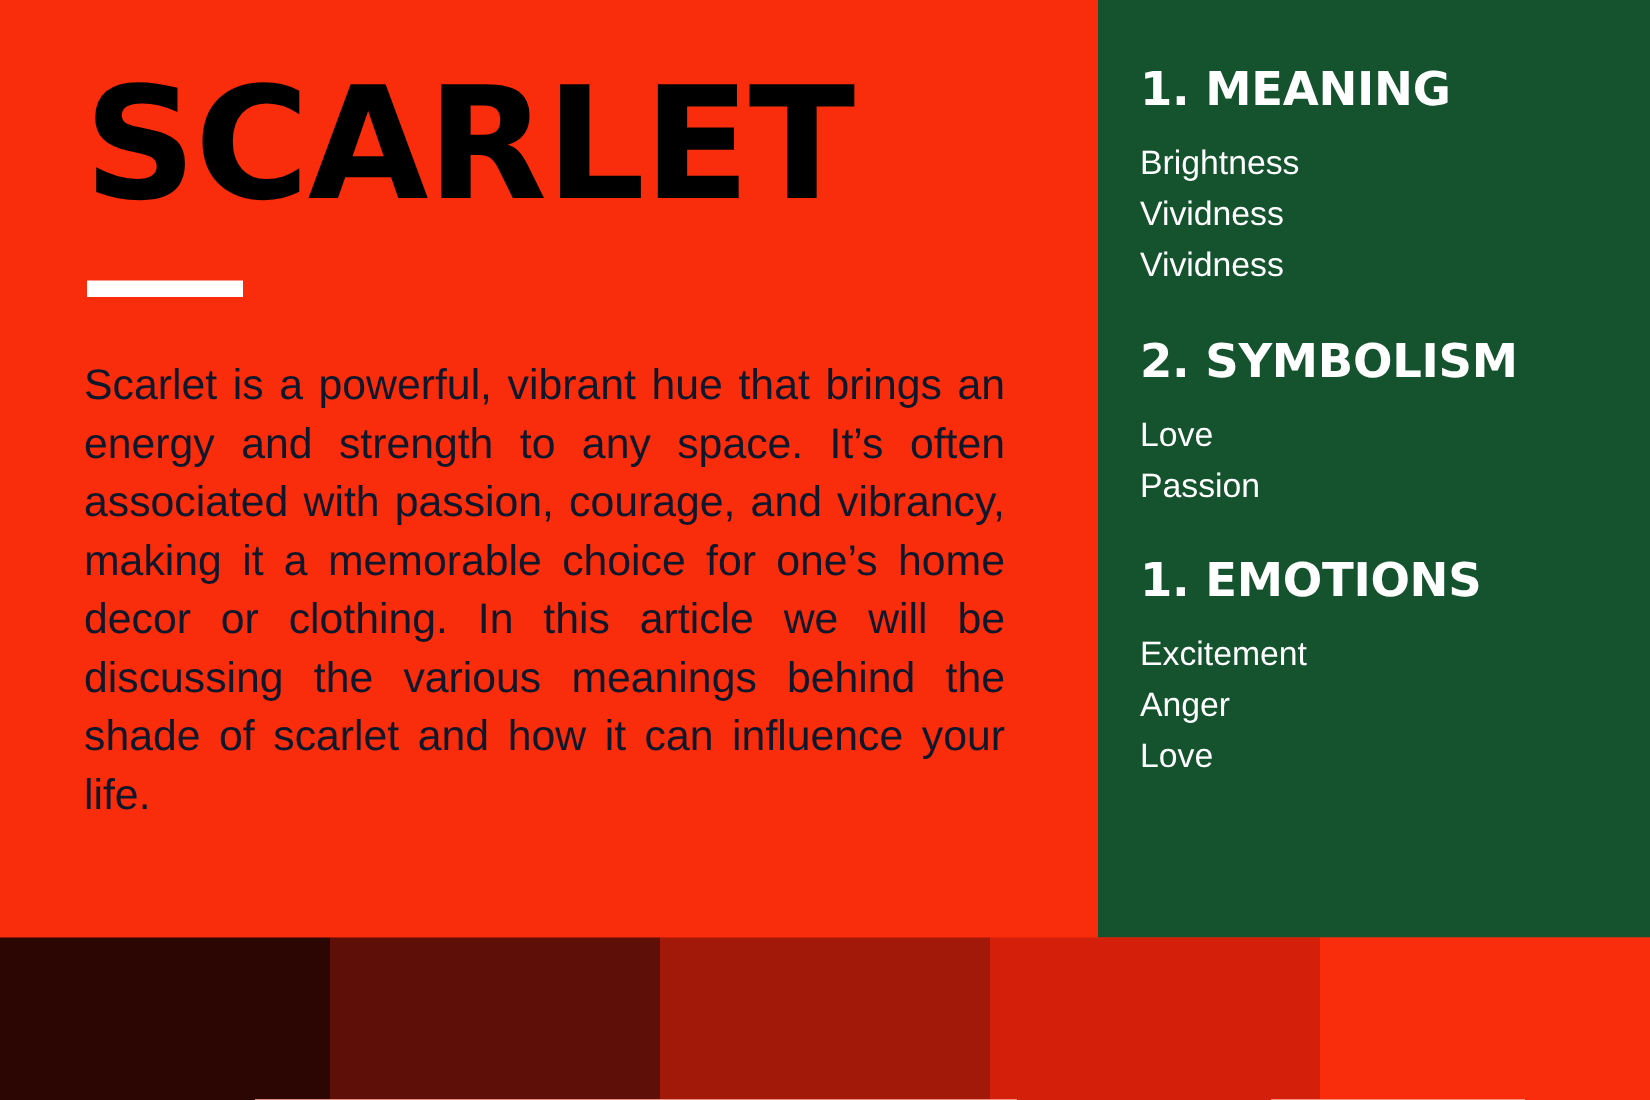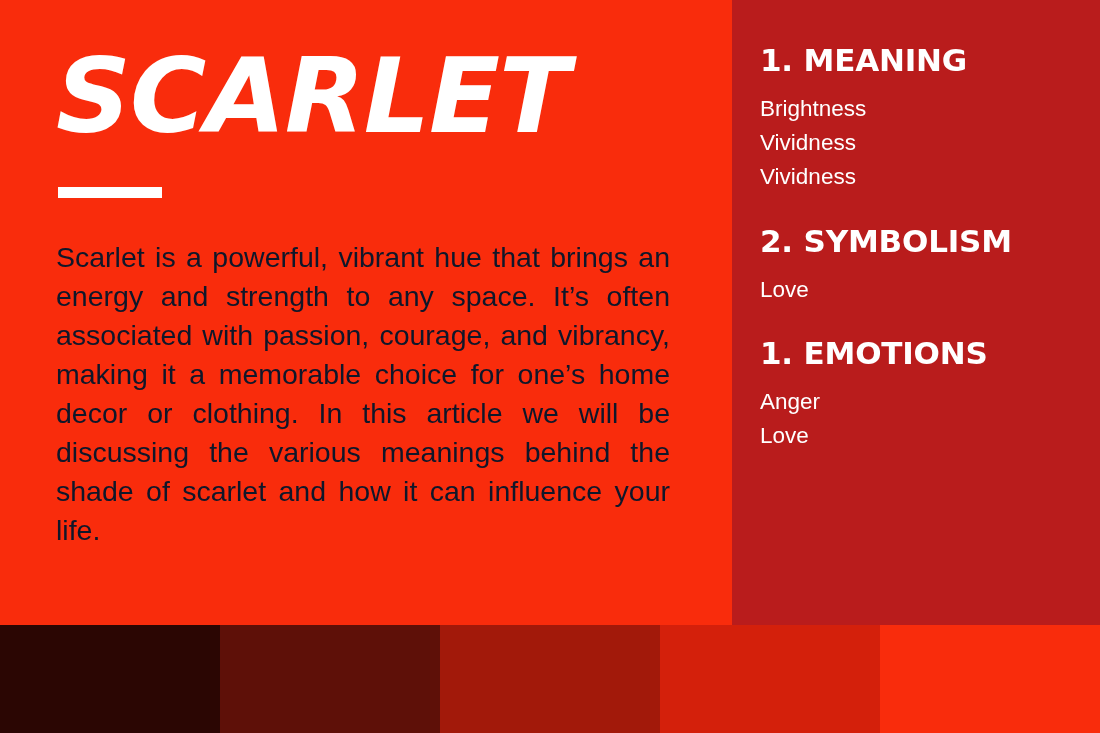--- a/index.html
+++ b/index.html
@@ -26,24 +26,23 @@
     background: #f92c0c;
     box-sizing: border-box;
     padding: 36px 56px 0 56px;
   }
   .title {
     font-family: "DejaVu Sans", sans-serif;
     font-weight: bold;
     font-size: 104px;
     line-height: 1.05;
     letter-spacing: -1px;
-    color: #ffffff;
+    color: #000000;
     margin: 0;
     padding-top: 6px;
-    font-style: italic;
   }
   .rule {
     width: 104px;
     height: 11px;
     background: #ffffff;
     margin: 36px 0 40px 2px;
   }
   .body-copy {
     color: #0f172a;
     font-size: 28.5px;
@@ -96,36 +95,38 @@
 <body>
 
 <div class="poster">
 
   <div class="main-panel" style="background: rgb(249, 44, 12);">
     <h1 class="title">SCARLET</h1>
     <div class="rule"></div>
     <p class="body-copy">Scarlet is a powerful, vibrant hue that brings an energy and strength to any space. It’s often associated with passion, courage, and vibrancy, making it a memorable choice for one’s home decor or clothing. In this article we will be discussing the various meanings behind the shade of scarlet and how it can influence your life.</p>
   </div>
 
-  <div class="side-panel" style="background: #b91c1c;">
+  <div class="side-panel" style="background: #14532d;">
 
     <div class="side-section">
       <h2 class="side-heading">1. MEANING</h2>
       <div class="side-item">Brightness</div>
       <div class="side-item">Vividness</div>
       <div class="side-item">Vividness</div>
     </div>
 
     <div class="side-section">
       <h2 class="side-heading">2. SYMBOLISM</h2>
       <div class="side-item">Love</div>
+      <div class="side-item">Passion</div>
     </div>
 
     <div class="side-section">
       <h2 class="side-heading">1. EMOTIONS</h2>
+      <div class="side-item">Excitement</div>
       <div class="side-item">Anger</div>
       <div class="side-item">Love</div>
     </div>
 
   </div>
 
   <div class="swatches">
       <div class="swatch" style="background: rgb(43, 6, 3); width: 220px;"></div>
       <div class="swatch" style="background: rgb(94, 16, 8); width: 220px;"></div>
       <div class="swatch" style="background: rgb(162, 25, 10); width: 220px;"></div>

